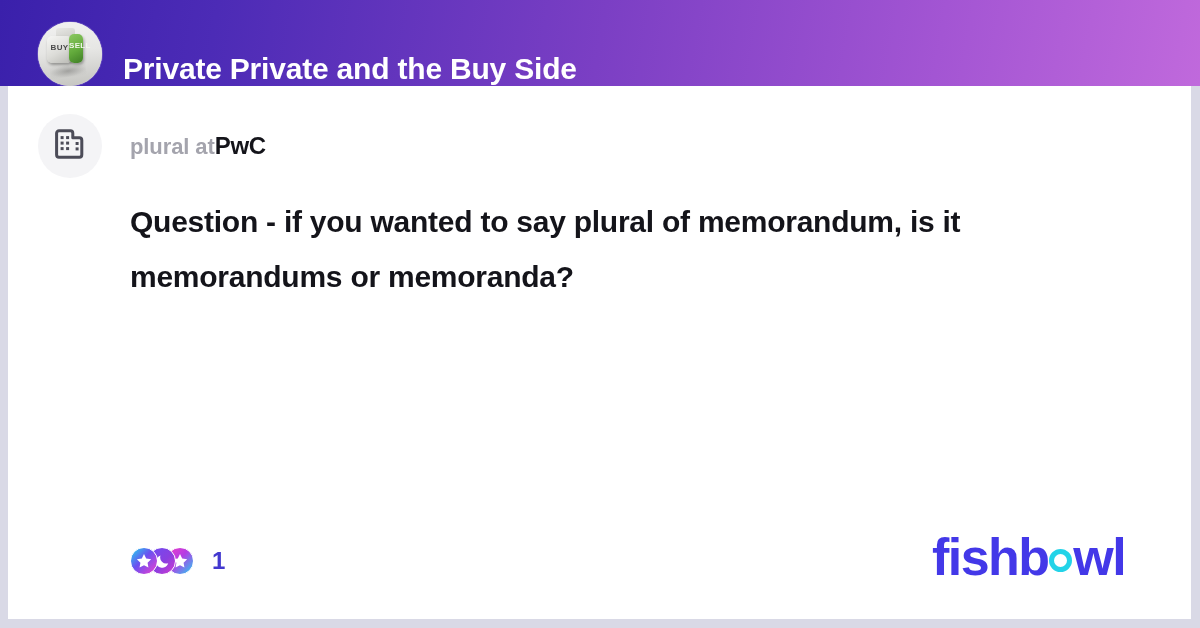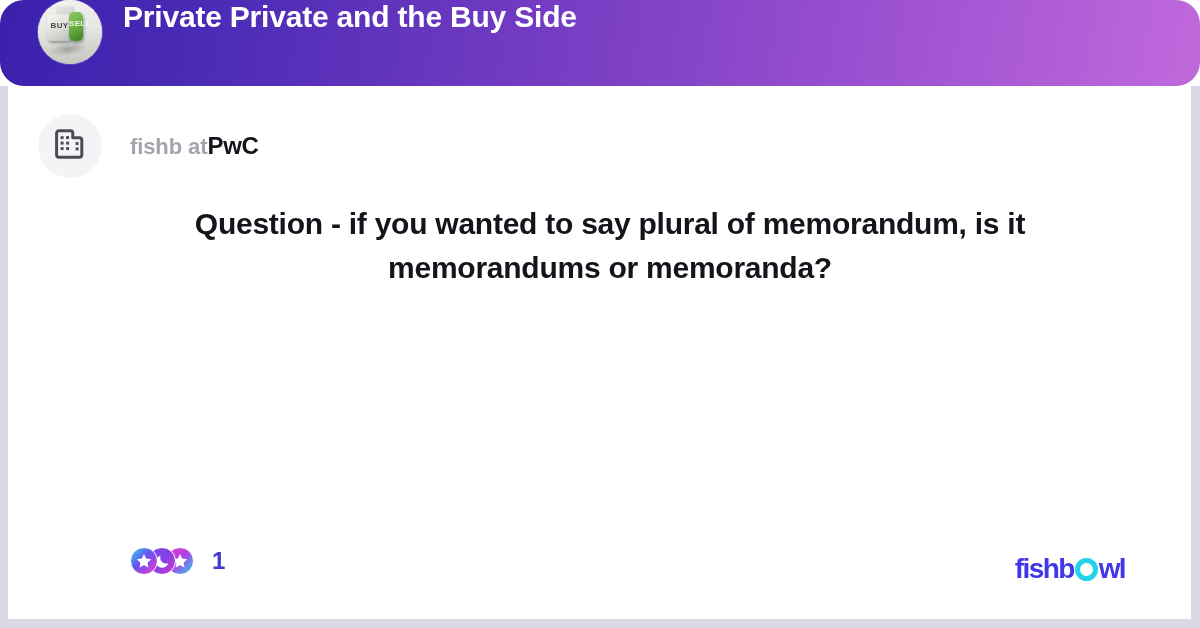--- a/index.html
+++ b/index.html
@@ -24,24 +24,23 @@
 
   
   .header {
     position: absolute;
     top: 0;
     left: 0;
     width: 1200px;
     height: 86px;
     background: linear-gradient(100deg, #3a20ab 0%, #4c2bb6 18%, #7b3fc4 50%, #a355d3 78%, #c069dc 100%);
     display: flex;
-    align-items: flex-start;
+    align-items: flex-end;
     box-sizing: border-box;
     padding-left: 38px;
-    border-radius: 24px;
   }
 
   .bowl-avatar {
     position: relative;
     width: 64px;
     height: 64px;
     border-radius: 50%;
     overflow: hidden;
     flex: 0 0 auto;
     background: #e9e9ea;
@@ -167,28 +166,27 @@
     color: #14141a;
     font-size: 24px;
     font-weight: bold;
     letter-spacing: -0.3px;
   }
 
   
   .post-body {
     position: absolute;
     left: 122px;
-    top: 116px;
+    top: 108px;
     width: 960px;
     color: #14141a;
     font-size: 30px;
     font-weight: bold;
-    line-height: 44px;
+    line-height: 55px;
     letter-spacing: -0.25px;
-    text-align: center;
   }
 
   
   .footer {
     position: absolute;
     left: 0;
     right: 0;
     bottom: 38px;
     height: 40px;
   }
@@ -227,21 +225,22 @@
     font-size: 24px;
     font-weight: bold;
     line-height: 1;
   }
 
   .brand {
     position: absolute;
     right: 66px;
     bottom: -2px;
     display: flex;
-    font-size: 28px;
+    align-items: center;
+    font-size: 52px;
     font-weight: bold;
     letter-spacing: -1.6px;
     color: #4338e8;
     line-height: 1;
   }
   .brand .brand-o {
     display: inline-block;
     width: 23px;
     height: 23px;
     border-radius: 50%;
@@ -285,21 +284,21 @@
               <rect x="8.6" y="15.6" width="3" height="3" fill="#4c4c58"></rect>
               <rect x="14.1" y="15.6" width="3" height="3" fill="#4c4c58"></rect>
               <rect x="8.6" y="21.1" width="3" height="3" fill="#4c4c58"></rect>
               <rect x="14.1" y="21.1" width="3" height="3" fill="#4c4c58"></rect>
               <rect x="23.6" y="16.0" width="3" height="3" fill="#4c4c58"></rect>
               <rect x="23.6" y="21.4" width="3" height="3" fill="#4c4c58"></rect>
             </svg>
           </span>
         </div>
         <div class="author-meta">
-          <span class="works-at">fishb at</span>
+          <span class="works-at">plural at</span>
           <span class="company">PwC</span>
         </div>
       </div>
 
       <div class="post-body">Question - if you wanted to say plural of memorandum, is it memorandums or memoranda?</div>
 
       <div class="footer">
 
         <div class="reactions">
           <div class="reaction-stack">

